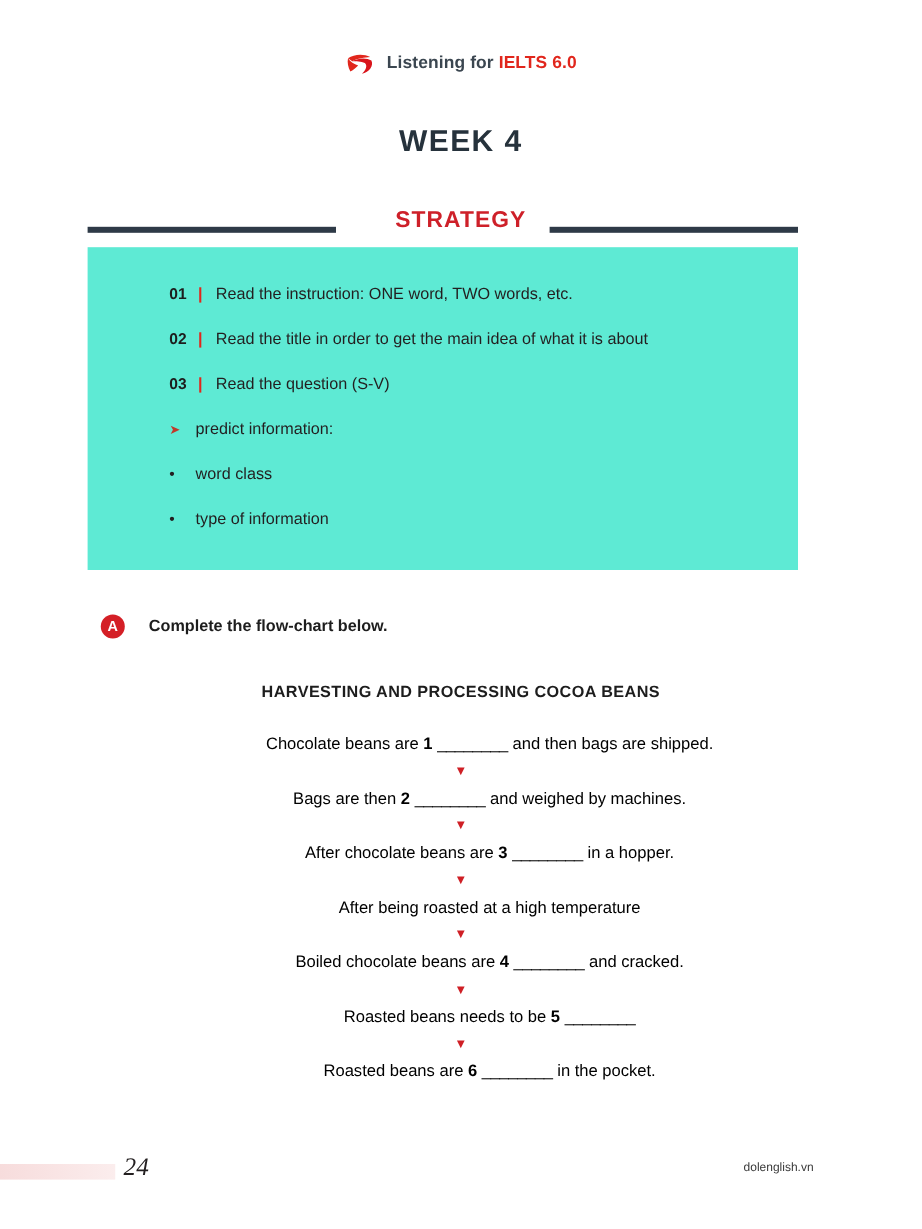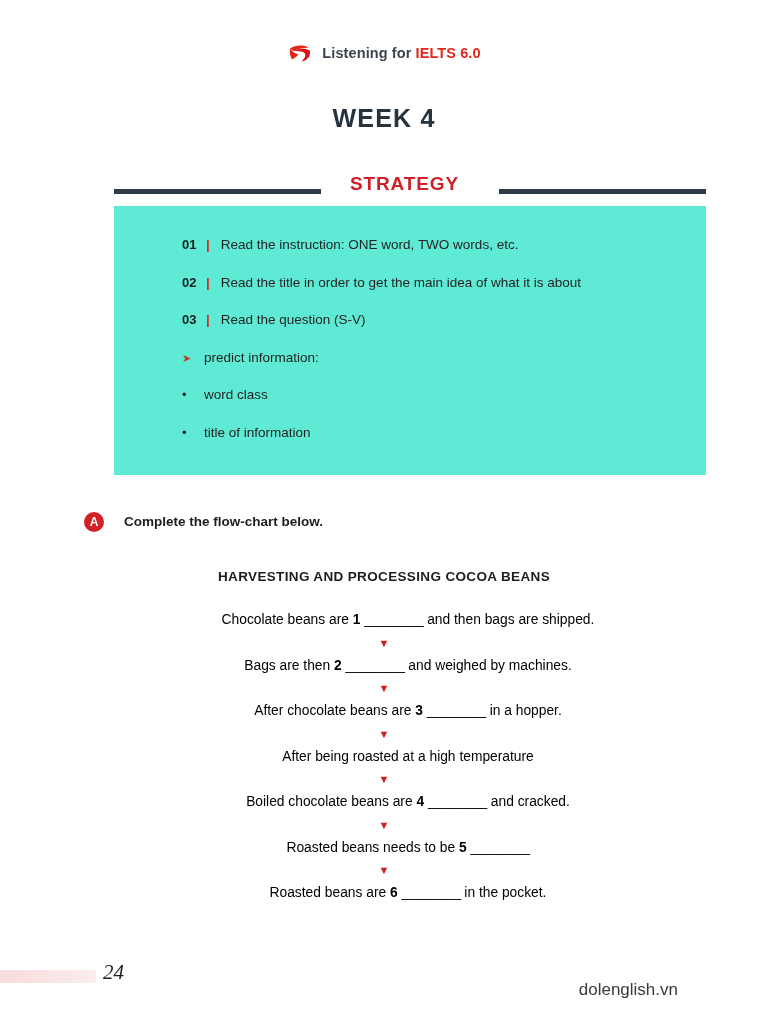--- a/index.html
+++ b/index.html
@@ -47,21 +47,20 @@
     font-weight: bold;
     letter-spacing: 1.2px;
     color: #26323c;
     margin-top: 38px;
   }
 
   
   .strategy-wrap {
     position: relative;
     margin-top: 40px;
-    margin-left: 41px;
   }
   .strategy-head {
     position: relative;
     height: 26px;
   }
   .rule {
     position: absolute;
     top: 16px;
     height: 5px;
     background: #2e3a47;
@@ -205,22 +204,22 @@
     left: 103px;
     top: -4px;
     font-family: "Liberation Serif", serif;
     font-style: italic;
     font-size: 21px;
     color: #231f20;
   }
   .footer-site {
     position: absolute;
     right: 74px;
-    top: 16px;
-    font-size: 17px;
+    top: 4px;
+    font-size: 10px;
     color: #3a3a3a;
   }
 </style>
 </head>
 <body>
 
 <div class="page-header">
   <span class="logo-mark">
     <svg width="26" height="26" viewBox="0 0 26 26" aria-hidden="true">
       <path d="M3 8.5 C8 5, 16 4.5, 21.5 7.5 C17 8, 11 8.5, 6.5 11 Z" fill="#e1261c"></path>
@@ -269,21 +268,21 @@
       <span class="strat-text">predict information:</span>
     </div>
 
     <div class="sub-row">
       <span class="marker-dot">•</span>
       <span class="strat-text">word class</span>
     </div>
 
     <div class="sub-row">
       <span class="marker-dot">•</span>
-      <span class="strat-text">title of information</span>
+      <span class="strat-text">type of information</span>
     </div>
 
   </div>
 </div>
 
 <div class="task-block">
   <span class="task-badge">A</span>
   <div class="task-lines">
     <div>Complete the flow-chart below.</div>
   </div>

